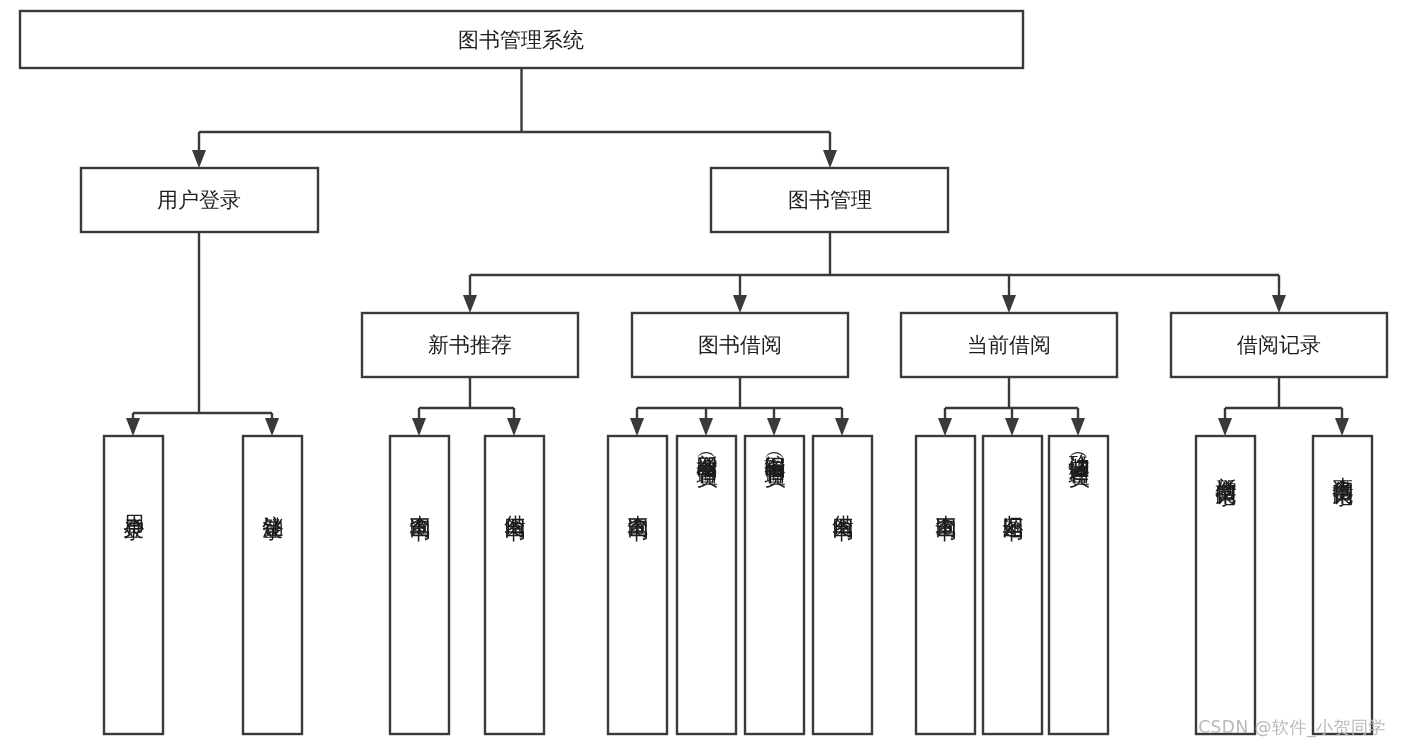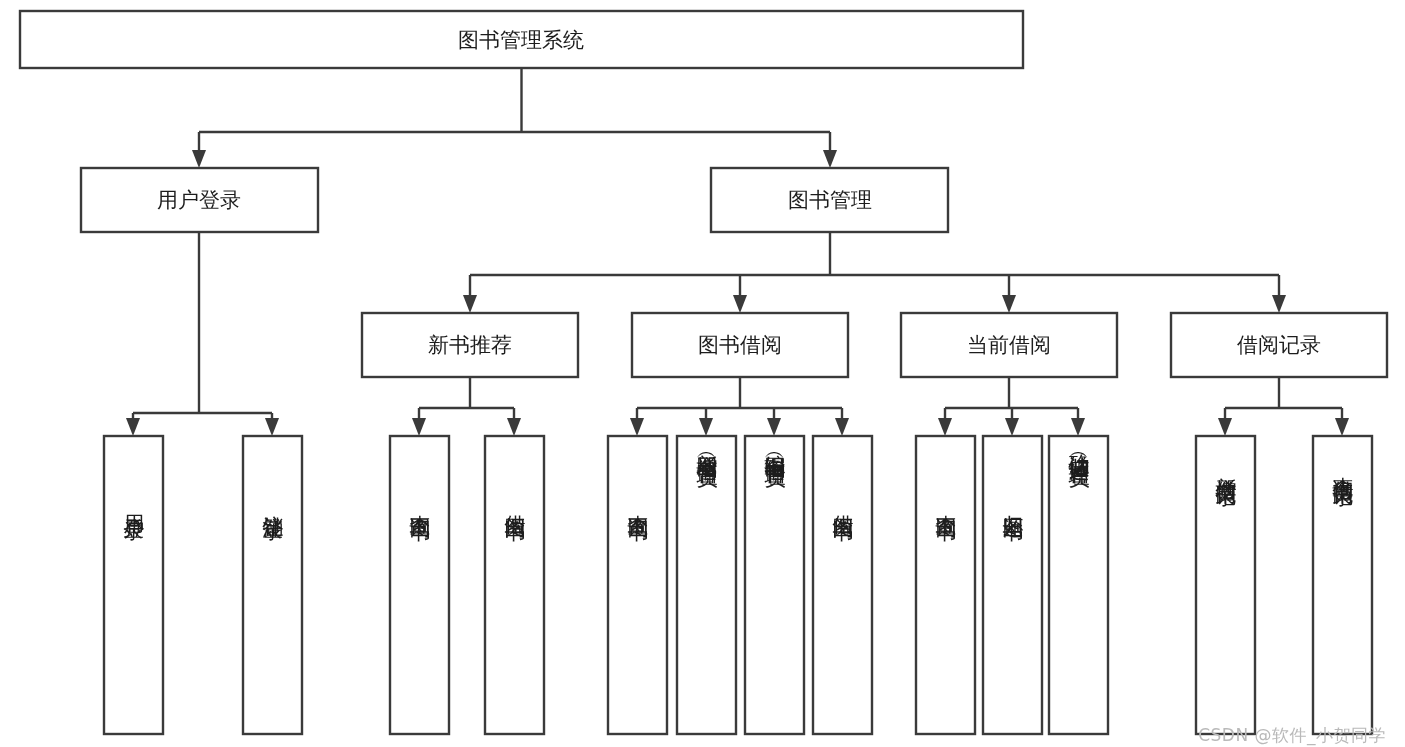--- a/index.html
+++ b/index.html
@@ -52,21 +52,21 @@
     stroke-width: 2.4;
     fill: none;
   }
   .arrow-head {
     fill: #3a3a3a;
     stroke: none;
   }
   .watermark-text {
     position: absolute;
     right: 12px;
-    bottom: 0;
+    bottom: 8px;
     font-family: "DejaVu Sans", "Liberation Sans", sans-serif;
     font-size: 17px;
     color: #b9b9b9;
     white-space: nowrap;
     letter-spacing: 0.5px;
   }
 </style>
 </head>
 <body>
 

